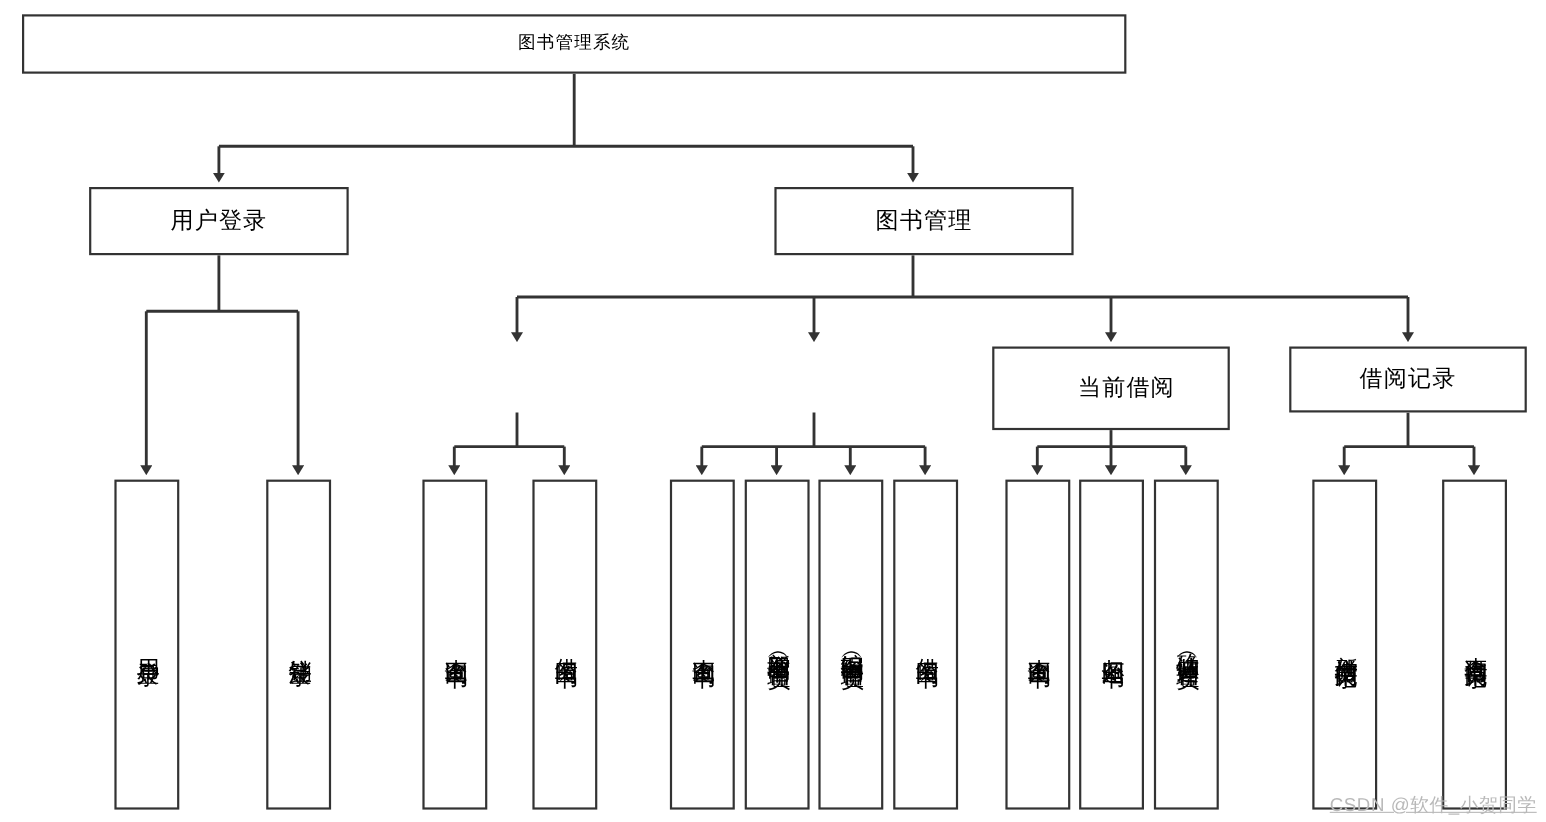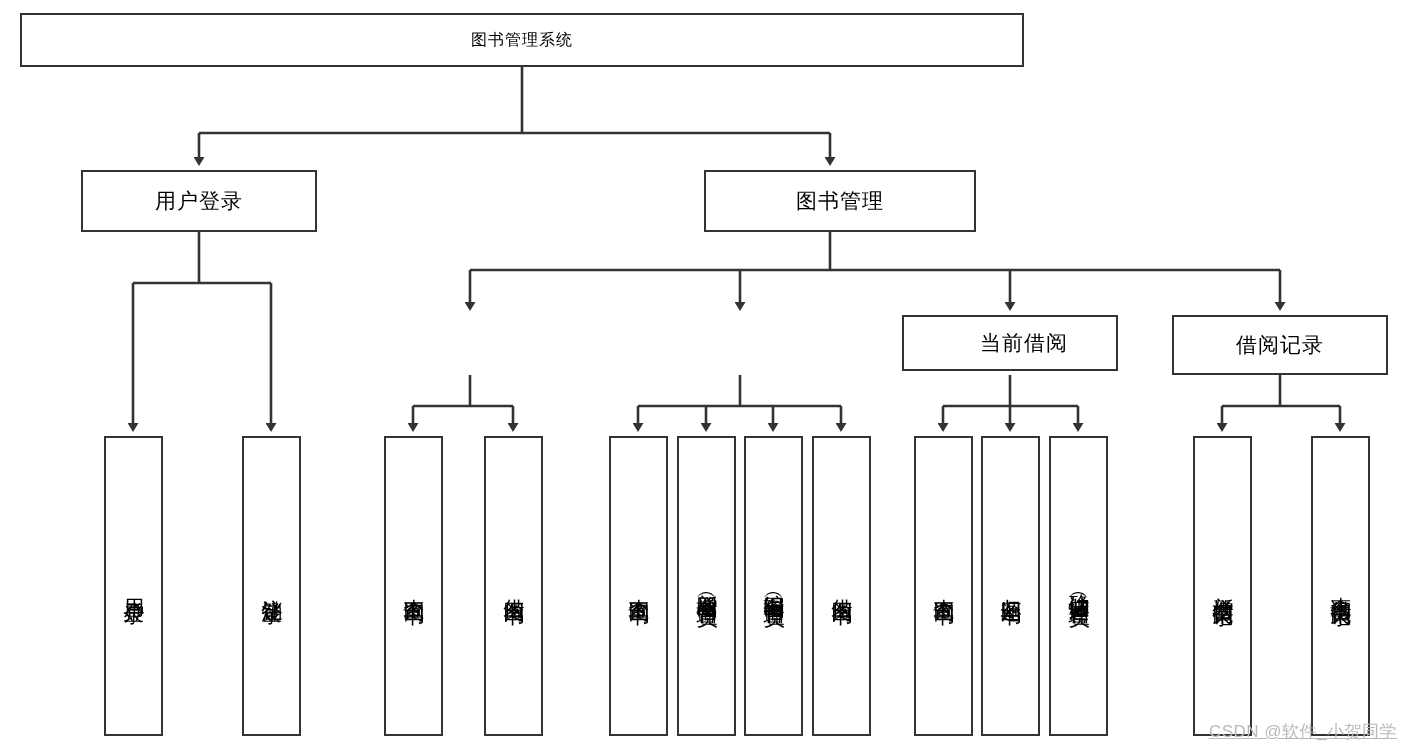--- a/index.html
+++ b/index.html
@@ -129,21 +129,21 @@
   <div class="node horiz" style="left:81px; top:170px; width:236px; height:62px;">
     <span class="label">用户登录</span>
   </div>
 
   <div class="node horiz" style="left:704px; top:170px; width:272px; height:62px;">
     <span class="label">图书管理</span>
   </div>
 
 
 
-  <div class="node horiz" style="left:902px; top:315px; width:216px; height:56px;padding-left:28px;">
+  <div class="node horiz" style="left:902px; top:315px; width:216px; height:76px;padding-left:28px;">
     <span class="label">当前借阅</span>
   </div>
 
   <div class="node horiz" style="left:1172px; top:315px; width:216px; height:60px;">
     <span class="label">借阅记录</span>
   </div>
 
   <div class="node vert" style="left:104px; top:436px; width:59px; height:300px;">
     <span class="label">用户登录</span>
   </div>

